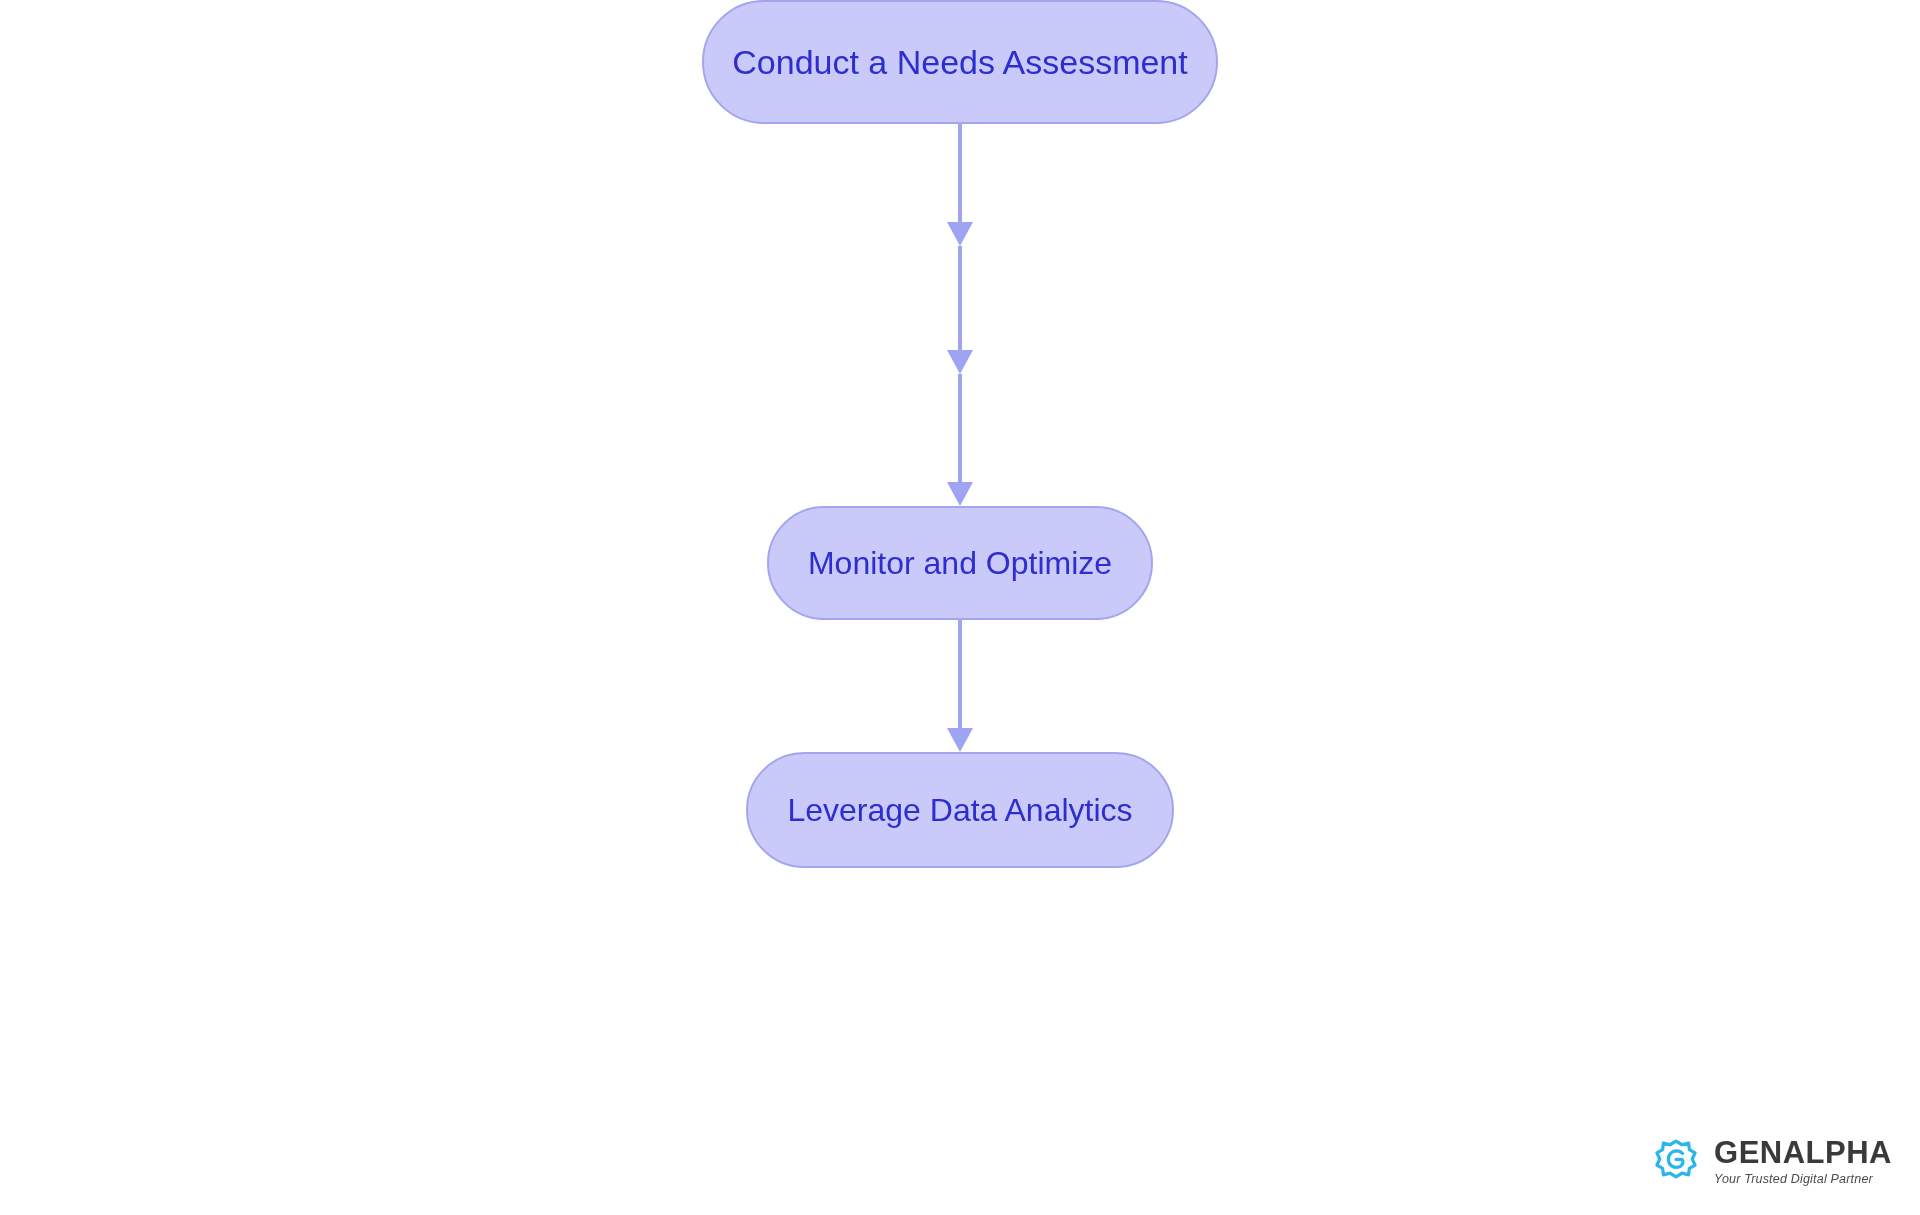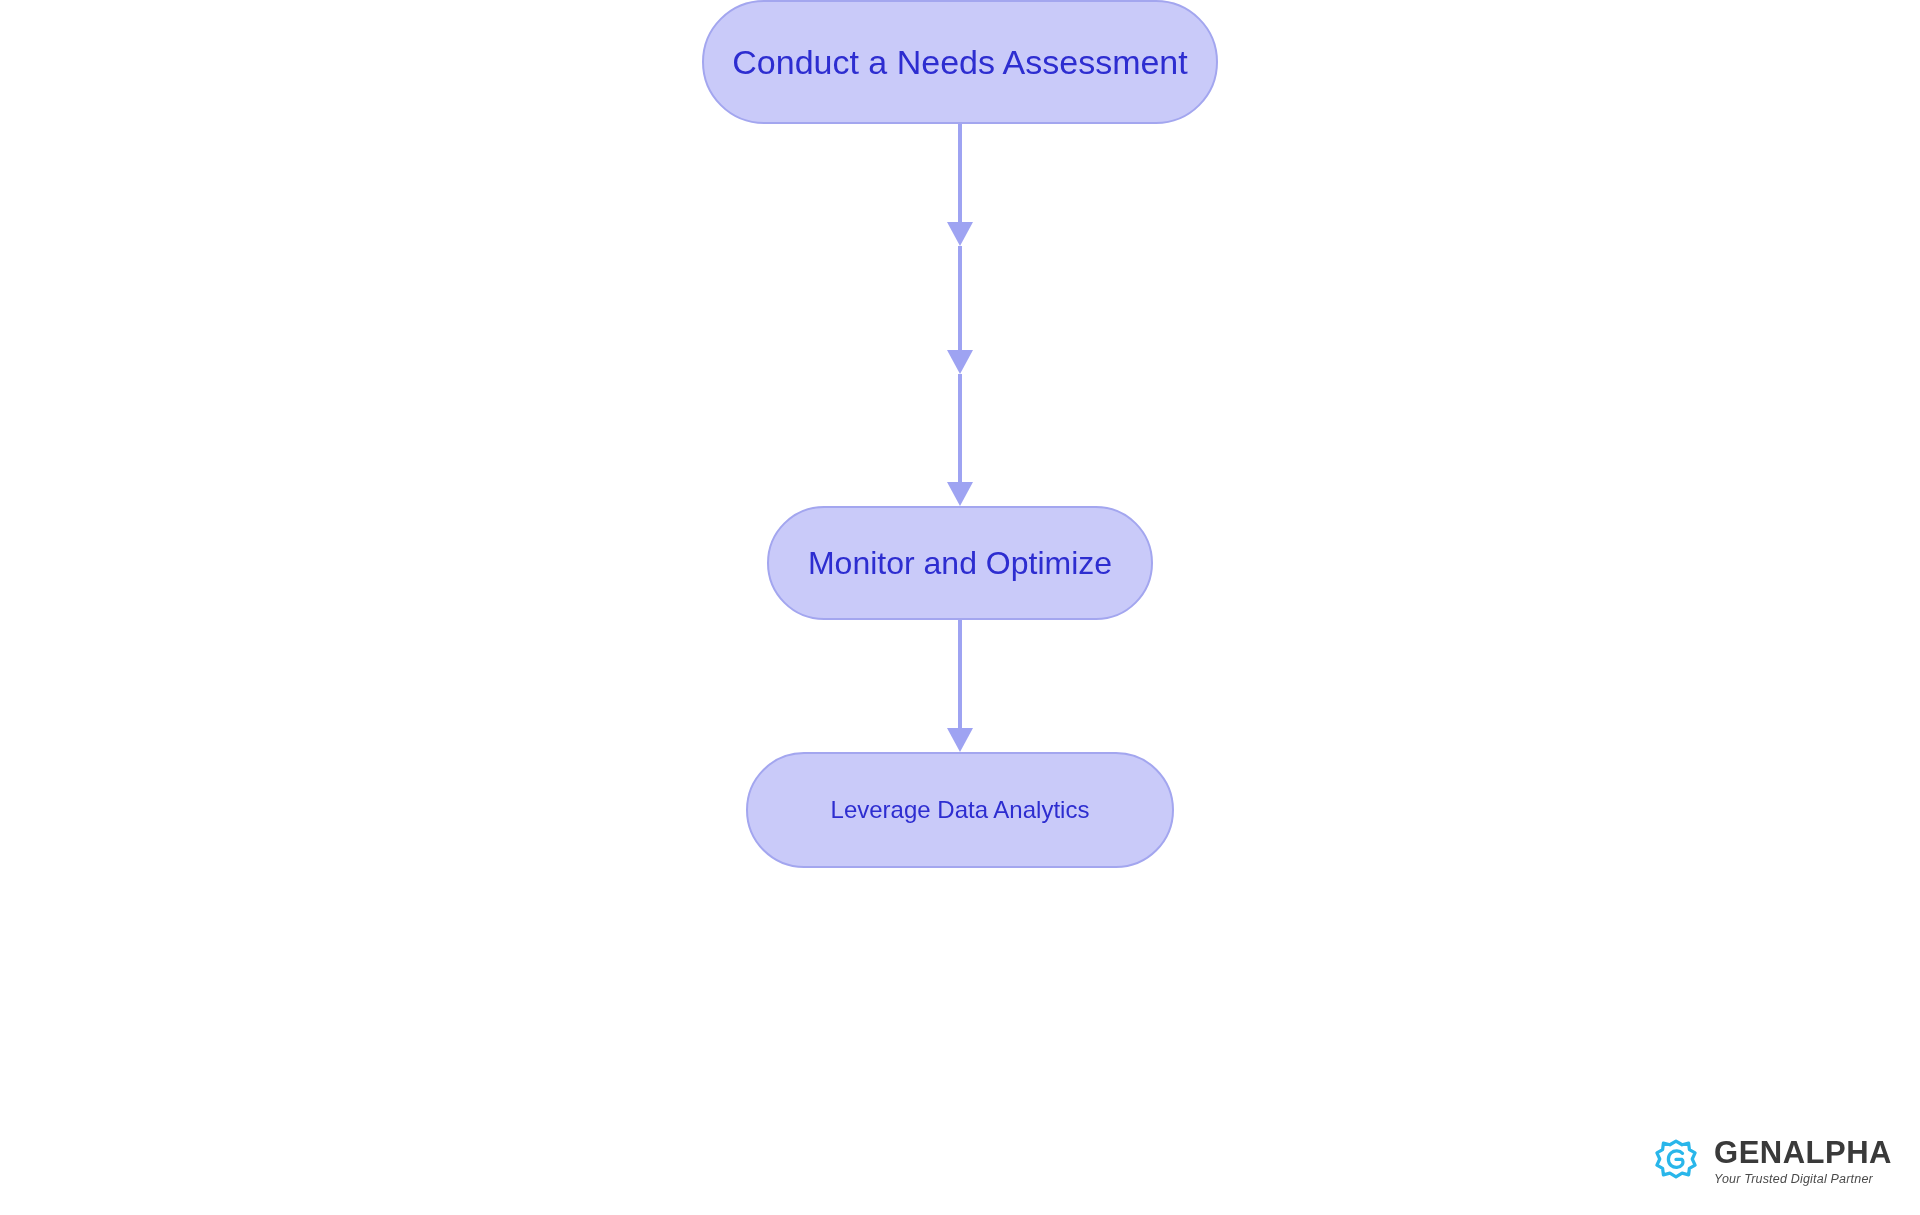--- a/index.html
+++ b/index.html
@@ -46,21 +46,21 @@
     display: block;
     line-height: 1;
     padding: 0 46px;
   }
 
   
   .node-0 { width: 516px;  height: 124px; font-size: 34px; }
   .node-1 { width: 494px;  height: 118px; font-size: 34px; }
   .node-2 { width: 308px;  height: 114px; font-size: 32px; }
   .node-3 { width: 386px;  height: 114px; font-size: 32px; }
-  .node-4 { width: 428px;  height: 116px; font-size: 24px; }
+  .node-4 { width: 428px;  height: 116px; font-size: 32px; }
 
   
   .connector {
     position: relative;
     width: 26px;
     display: flex;
     flex-direction: column;
     align-items: center;
     justify-content: flex-start;
   }

